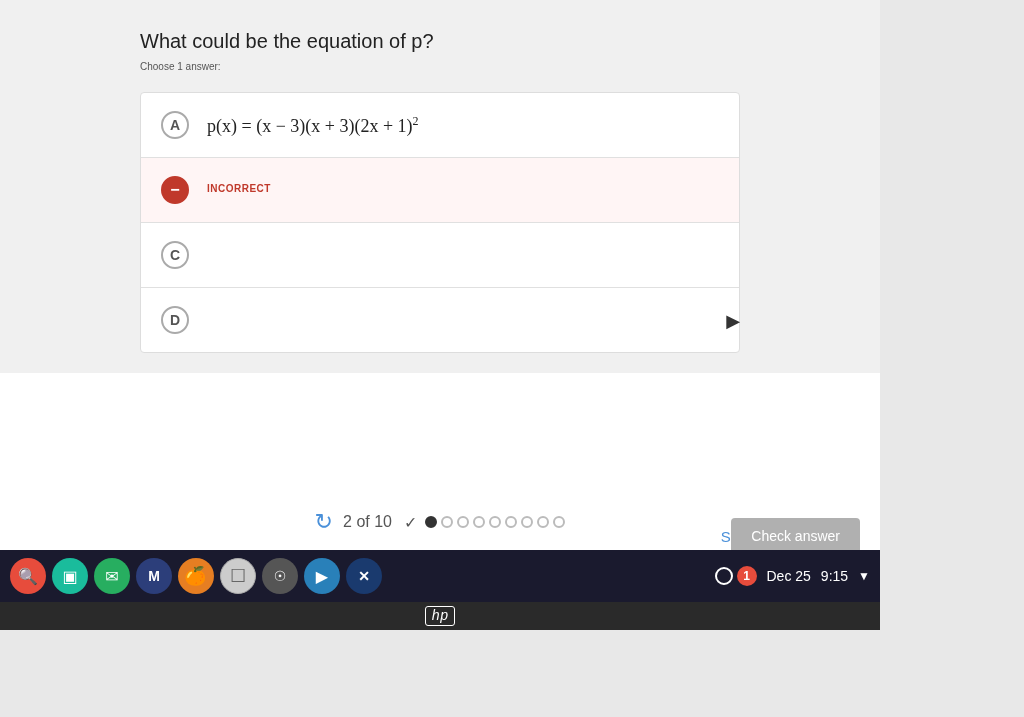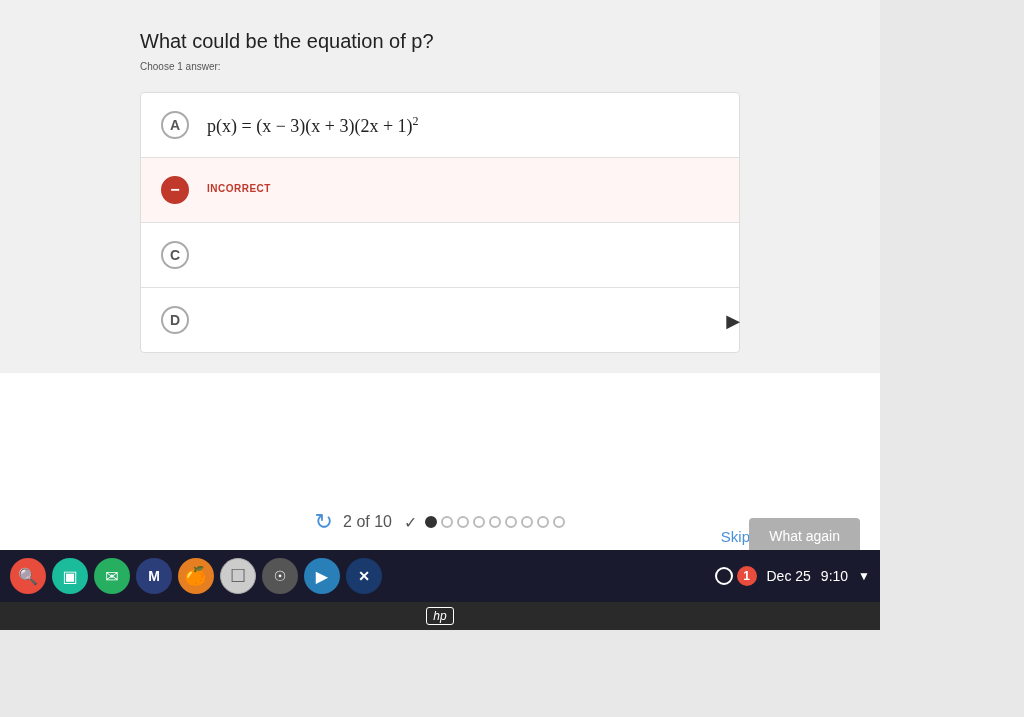--- a/index.html
+++ b/index.html
@@ -276,23 +276,23 @@
       right: 0;
       height: 28px;
       background: #2a2a2a;
       display: flex;
       align-items: center;
       justify-content: center;
     }
 
     .hp-logo {
       color: white;
-      font-size: 12px;
+      font-size: 14px;
       font-style: italic;
-      font-family: Liberation Sans, sans-serif;
+      font-family: Liberation Mono, monospace;
       border: 1px solid white;
       padding: 1px 6px;
       border-radius: 3px;
     }
 
     
     sup {
       font-size: 12px;
     }
 
@@ -353,21 +353,21 @@
       <div class="dot empty"></div>
       <div class="dot empty"></div>
       <div class="dot empty"></div>
       <div class="dot empty"></div>
       <div class="dot empty"></div>
       <div class="dot empty"></div>
     </div>
   </div>
 
   <button class="skip-btn">Skip</button>
-  <button class="check-again-btn">What again</button>
+  <button class="check-again-btn">Check answer</button>
 
   <div class="taskbar">
     <div class="taskbar-icon red">
       <span style="font-size:16px;">🔍</span>
     </div>
     <div class="taskbar-icon teal">
       <span style="color:white;font-size:16px;">▣</span>
     </div>
     <div class="taskbar-icon green-dark">
       <span style="color:white;font-size:16px;">✉</span>
@@ -390,21 +390,21 @@
     <div class="taskbar-icon dark-blue">
       <span style="color:white;font-size:14px;font-weight:bold;">✕</span>
     </div>
 
     <div class="taskbar-right">
       <div class="taskbar-status">
         <div class="status-circle"></div>
         <div class="status-num">1</div>
       </div>
       <span>Dec 25</span>
-      <span>9:10</span>
+      <span>9:15</span>
       <span style="font-size:12px;">▼</span>
     </div>
   </div>
 
   <div class="hp-bar">
     <span class="hp-logo">
       <em>hp</em>
     </span>
   </div>
 </div>

